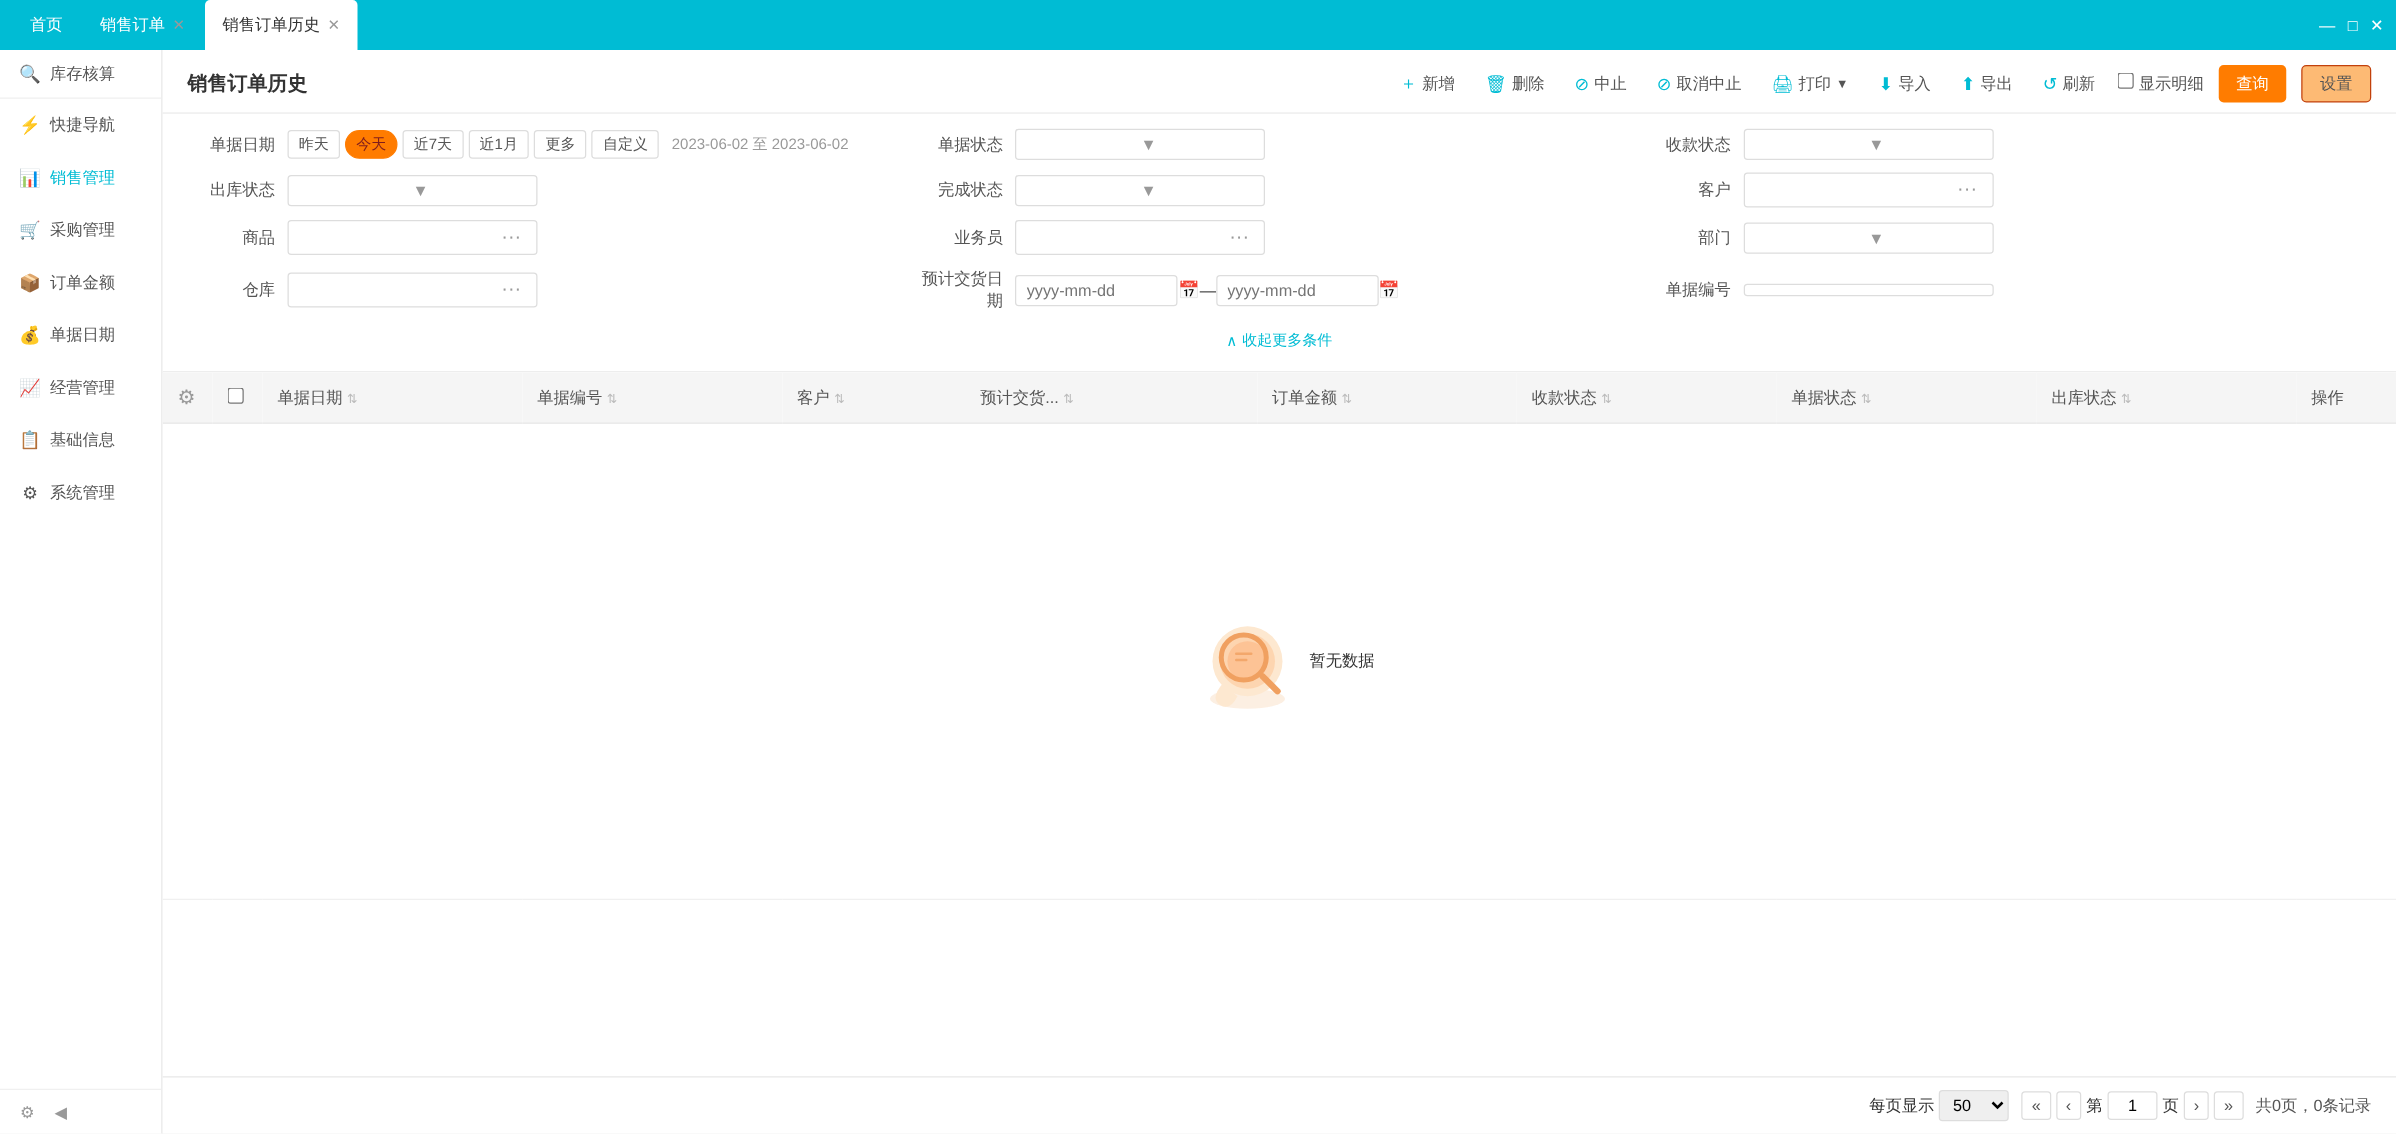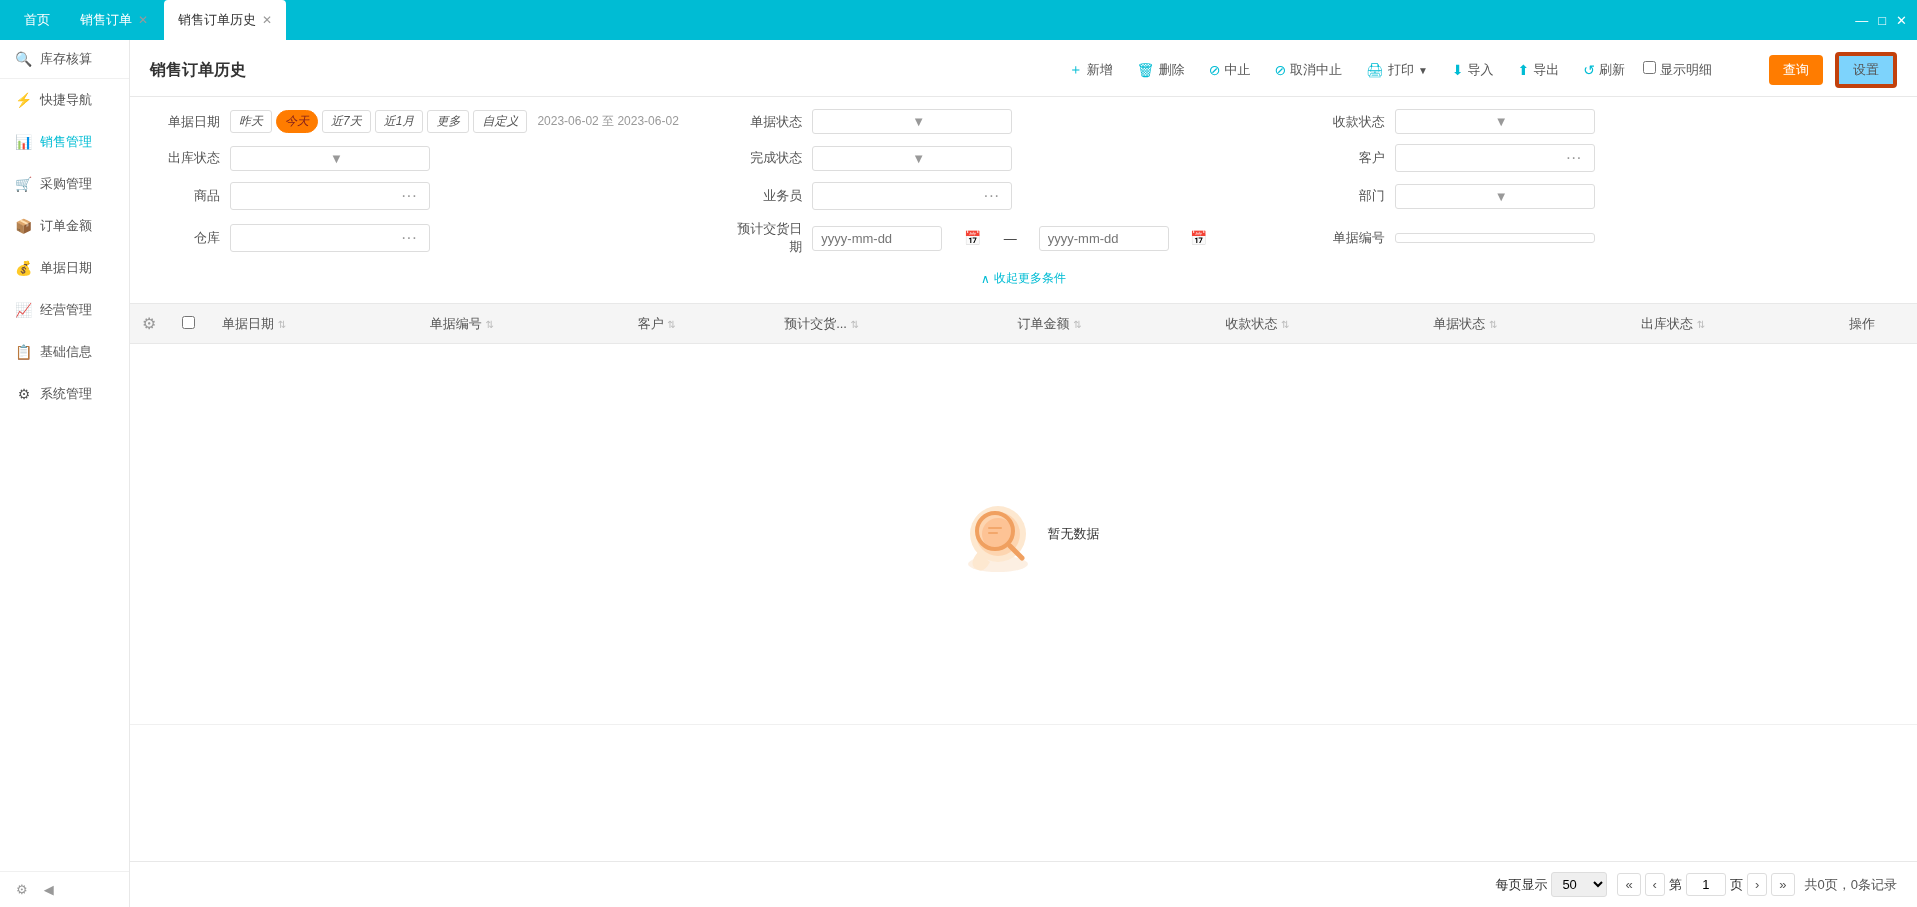--- a/index.html
+++ b/index.html
@@ -28,39 +28,39 @@
 
     
     .content { flex: 1; display: flex; flex-direction: column; overflow: hidden; }
     
     
     .page-header { padding: 12px 20px 8px; display: flex; align-items: center; justify-content: space-between; background: #fff; border-bottom: 1px solid #e8e8e8; flex-shrink: 0; }
     .page-title { font-size: 16px; font-weight: bold; color: #333; }
     .toolbar { display: flex; align-items: center; gap: 12px; }
     .toolbar-btn { display: flex; align-items: center; gap: 4px; cursor: pointer; color: #555; font-size: 13px; padding: 4px 6px; border-radius: 3px; }
     .toolbar-btn .btn-icon { font-size: 14px; color: #00bcd4; }
-    .btn-orange { background: #ff7c00; color: #fff !important; padding: 6px 14px; border-radius: 4px; border: none; cursor: pointer; font-size: 13px; margin-left: 45px; }
-    .btn-white { background: #7dd3fc; color: #555; padding: 5px 14px; border-radius: 4px; border: 4px solid #c2410c; cursor: pointer; font-size: 13px; }
+    .btn-orange { background: #ff7c00; color: #fff !important; padding: 6px 14px; border-radius: 4px; border: none; cursor: pointer; font-size: 13px; }
+    .btn-white { background: #fdba74; color: #555; padding: 5px 14px; border-radius: 4px; border: 1px solid #c2410c; cursor: pointer; font-size: 13px; }
     .checkbox-label { display: flex; align-items: flex-start; gap: 4px; font-size: 13px; color: #555; cursor: pointer; }
     
     
     .filter-area { background: #fff; padding: 12px 20px; border-bottom: 1px solid #e8e8e8; flex-shrink: 0; }
     .filter-row { display: flex; align-items: center; margin-bottom: 10px; gap: 0; }
     .filter-label { width: 80px; text-align: right; color: #555; font-size: 13px; padding-right: 10px; flex-shrink: 0; }
     .filter-control { flex: 1; display: flex; align-items: center; gap: 6px; }
     .date-quick-btns { display: flex; align-items: center; gap: 4px; }
-    .date-btn { padding: 2px 8px; border-radius: 3px; cursor: pointer; font-size: 12px; color: #555; border: 1px solid #ddd; background: #fff; font-style: italic; }
+    .date-btn { padding: 2px 8px; border-radius: 3px; cursor: pointer; font-size: 12px; color: #555; border: 1px solid #ddd; background: #fff; }
     .date-btn.active { background: #ff7c00; color: #7f1d1d; border-color: #ff7c00; border-radius: 12px; }
     .date-range { font-size: 12px; color: #999; margin-left: 4px; }
     .select-control { display: flex; align-items: center; border: 1px solid #ddd; border-radius: 3px; padding: 4px 8px; background: #fff; min-width: 180px; cursor: pointer; }
     .select-control span { flex: 1; color: #999; font-size: 13px; }
     .select-arrow { color: #999; font-size: 12px; }
     .input-control { border: 1px solid #ddd; border-radius: 3px; padding: 4px 8px; background: #fff; min-width: 180px; color: #999; font-size: 13px; }
     .ellipsis-btn { color: #999; cursor: pointer; font-size: 16px; padding: 0 4px; }
-    .date-input-group { display: flex; align-items: center; gap: 22px; }
+    .date-input-group { display: flex; align-items: center; gap: 0; }
     .date-input { border: 1px solid #ddd; border-radius: 3px; padding: 4px 8px; background: #fff; color: #999; font-size: 13px; width: 130px; }
     .date-icon { color: #00bcd4; font-size: 14px; cursor: pointer; }
     .collapse-btn { display: flex; align-items: center; justify-content: center; color: #00bcd4; cursor: pointer; font-size: 12px; gap: 4px; padding: 4px 0; }
     
     
     .table-area { flex: 1; overflow: auto; background: #fff; margin: 0; }
     .data-table { width: 100%; border-collapse: collapse; }
     .data-table th { background: #f5f5f5; border-bottom: 1px solid #e8e8e8; padding: 10px 12px; text-align: left; font-weight: normal; color: #555; font-size: 13px; white-space: nowrap; }
     .data-table th .sort-icon { font-size: 10px; color: #bbb; }
     .data-table td { border-bottom: 1px solid #f0f0f0; padding: 10px 12px; font-size: 13px; }

